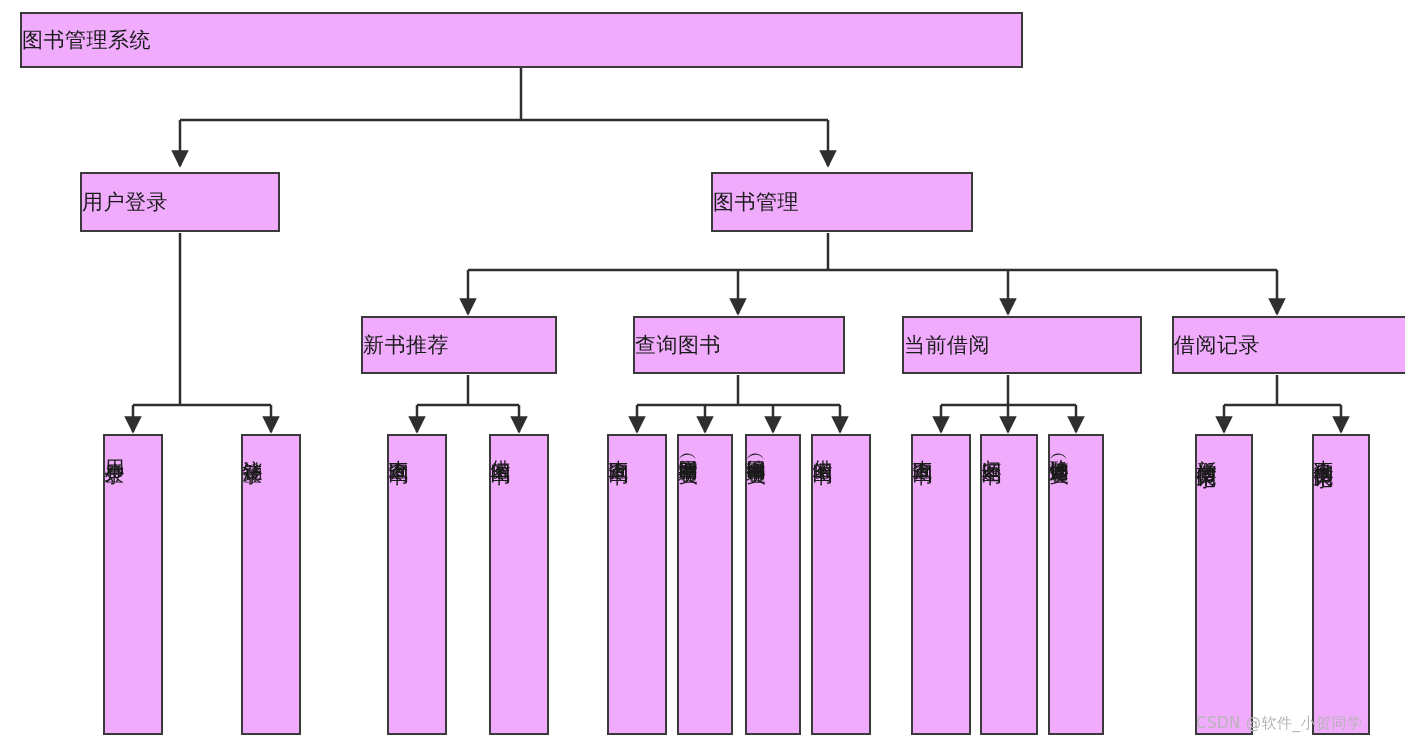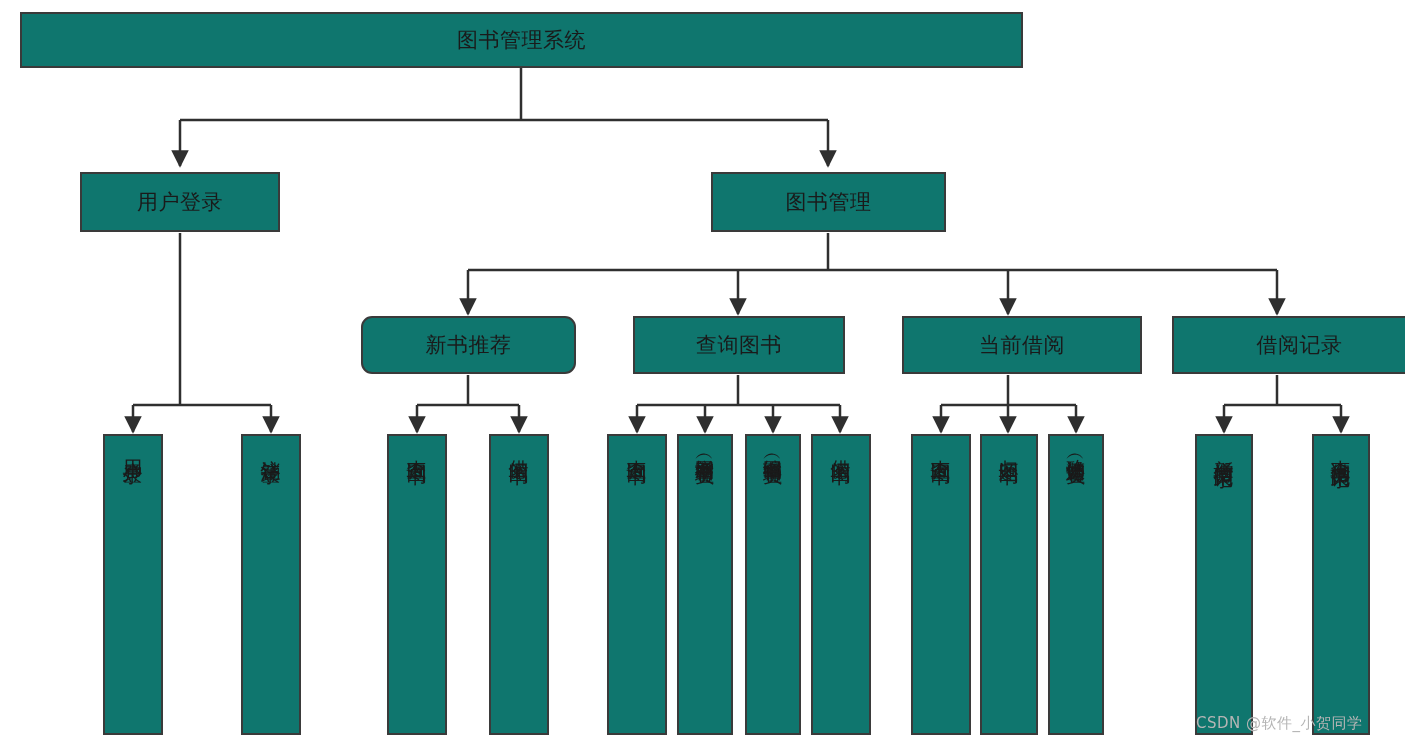--- a/index.html
+++ b/index.html
@@ -22,24 +22,24 @@
     left: 0;
     top: 0;
     width: 1405px;
     height: 747px;
     pointer-events: none;
   }
   .node {
     position: absolute;
     box-sizing: border-box;
     border: 2px solid #3a3a3a;
-    background: #0f766e;
+    background: #f0abfc;
     display: flex;
     align-items: center;
-    justify-content: center;
+    justify-content: flex-start;
     color: #1a1a1a;
   }
   .node-label {
     display: block;
     text-align: center;
     line-height: 1.18;
   }
   .horiz .node-label {
     writing-mode: horizontal-tb;
     font-size: 21px;
@@ -126,25 +126,25 @@
     </g>
   </svg>
 
   <div class="node horiz" style="left:20px; top:12px; width:1003px; height:56px;">
     <span class="node-label">图书管理系统</span>
   </div>
 
   <div class="node horiz" style="left:80px; top:172px; width:200px; height:60px;">
     <span class="node-label">用户登录</span>
   </div>
-  <div class="node horiz" style="left:711px; top:172px; width:235px; height:60px;">
+  <div class="node horiz" style="left:711px; top:172px; width:262px; height:60px;">
     <span class="node-label">图书管理</span>
   </div>
 
-  <div class="node horiz" style="left:361px; top:316px; width:215px; height:58px;border-radius:11px;">
+  <div class="node horiz" style="left:361px; top:316px; width:196px; height:58px;">
     <span class="node-label">新书推荐</span>
   </div>
   <div class="node horiz" style="left:633px; top:316px; width:212px; height:58px;">
     <span class="node-label">查询图书</span>
   </div>
   <div class="node horiz" style="left:902px; top:316px; width:240px; height:58px;">
     <span class="node-label">当前借阅</span>
   </div>
   <div class="node horiz" style="left:1172px; top:316px; width:255px; height:58px;">
     <span class="node-label">借阅记录</span>

